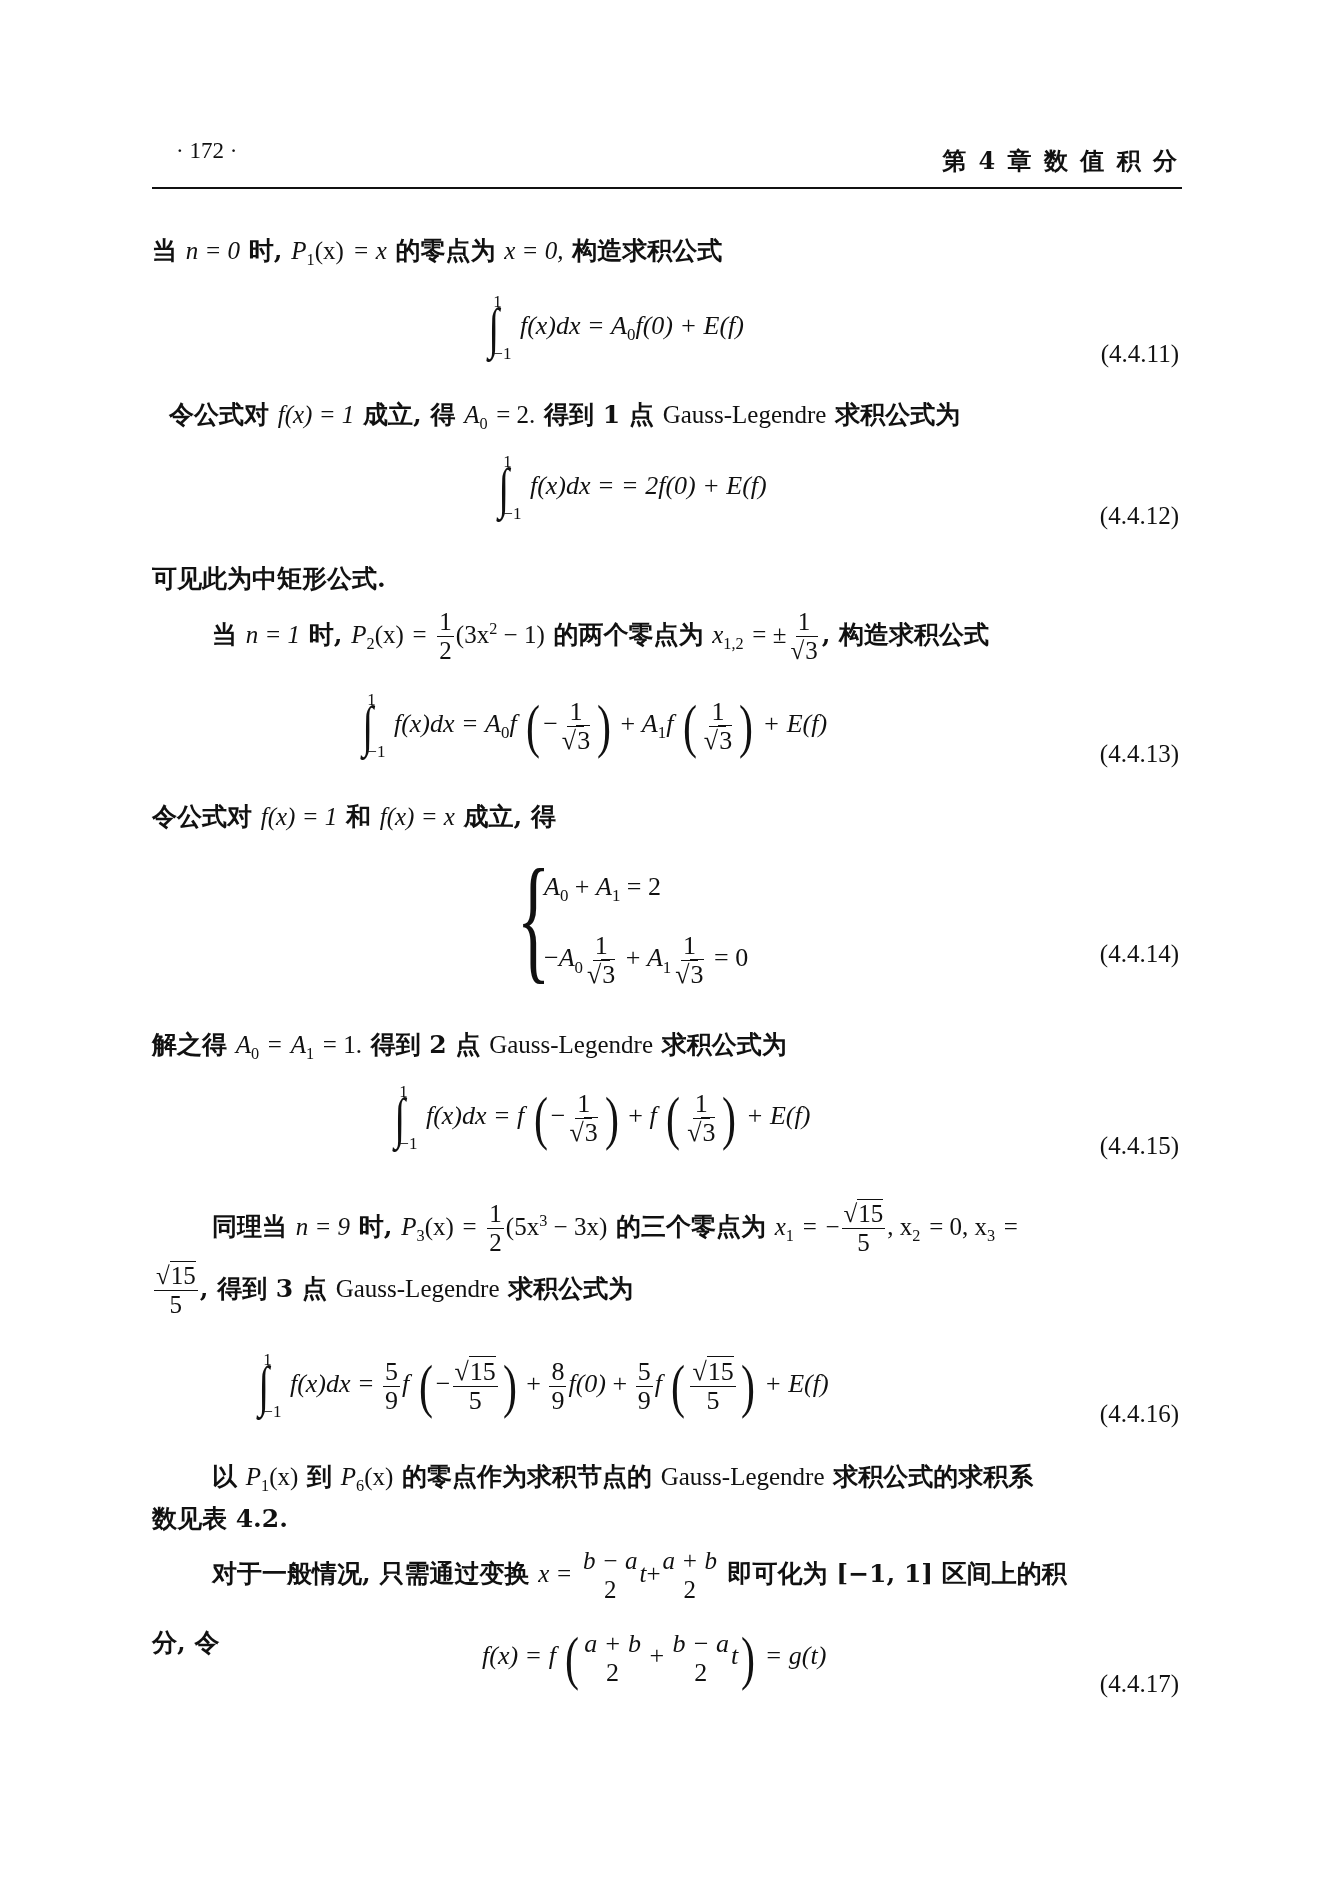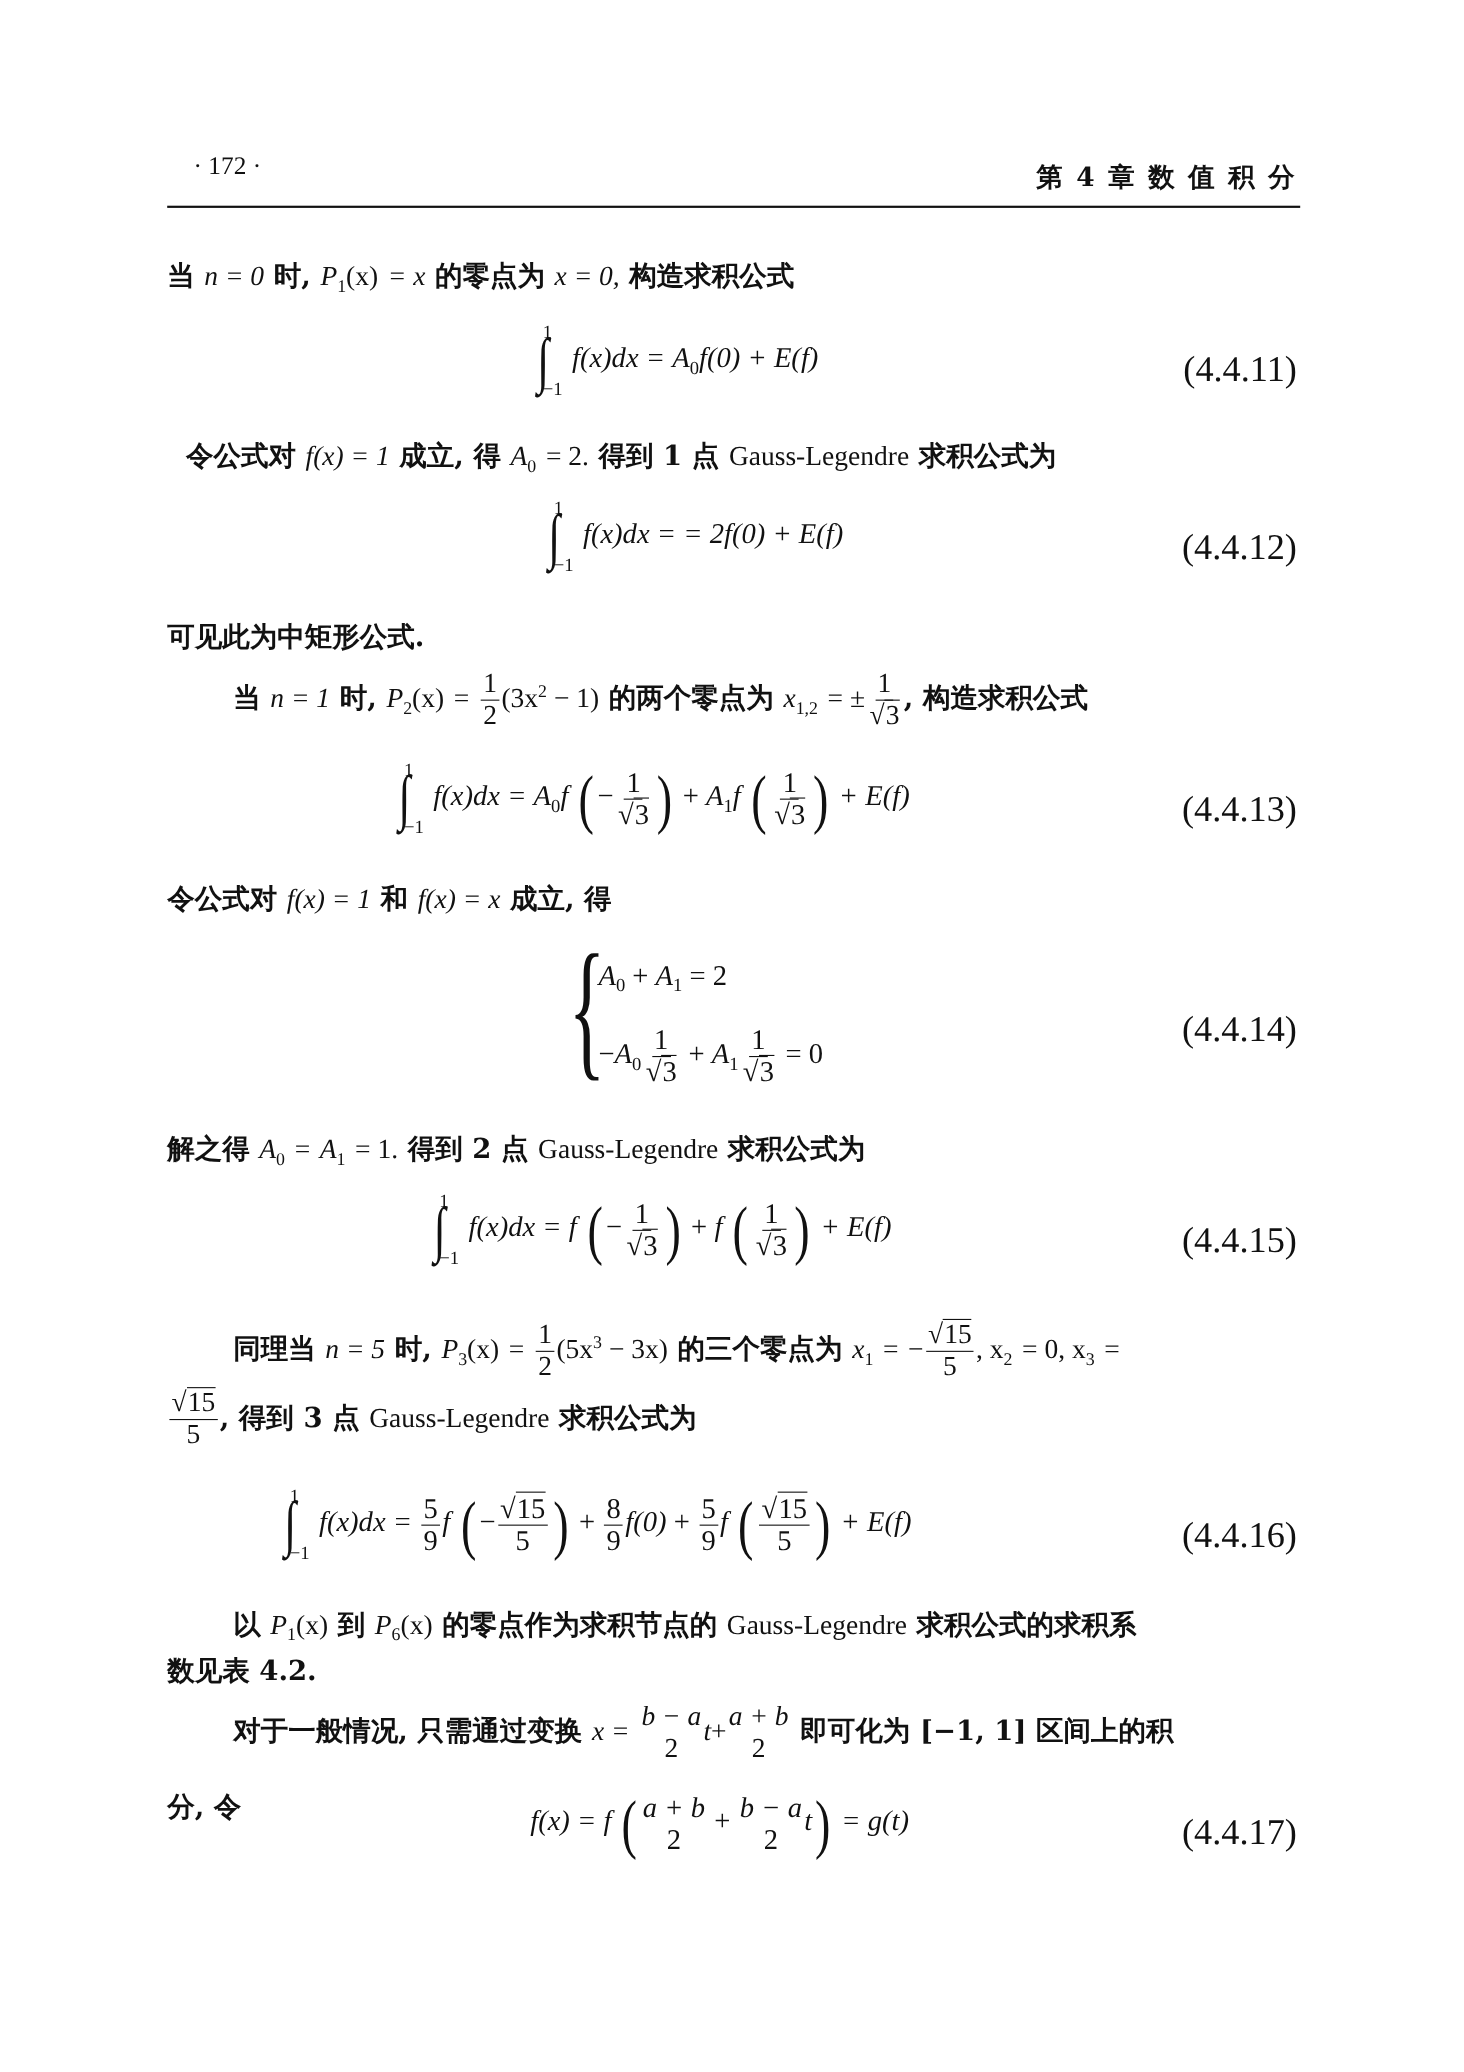--- a/index.html
+++ b/index.html
@@ -4,21 +4,21 @@
 <style>
   html, body { margin:0; padding:0; background:#ffffff; }
   body { width:1331px; height:1884px; position:relative; overflow:hidden;
          font-family:"DejaVu Serif", "Liberation Serif", serif; color:#111; }
   .abs { position:absolute; white-space:nowrap; }
   .txt { font-size:25px; line-height:30px; font-weight:bold; }
   .math { font-family:"Liberation Serif","DejaVu Serif",serif; font-weight:normal; }
   i { font-style:italic; }
   sub, sup { font-size:65%; line-height:0; }
   .hdr-rule { position:absolute; left:152px; top:187px; width:1030px; height:2px; background:#111; }
-  .eqno { font-family:"Liberation Serif","DejaVu Serif",serif; font-size:33px; }
+  .eqno { font-family:"Liberation Serif","DejaVu Serif",serif; font-size:25px;margin-top:22px; }
   .frac { display:inline-flex; flex-direction:column; align-items:center; vertical-align:middle; margin:0 2px; }
   .frac > span { display:block; line-height:28px; padding:0 2px; }
   .frac > span.num { border-bottom:1.5px solid #111; }
   .int { font-size:56px; line-height:56px; vertical-align:middle; font-weight:normal; display:inline-block; transform:scaleX(0.7); }
   .limits { display:inline-flex; flex-direction:column; justify-content:space-between; height:72px; vertical-align:middle; font-size:17px; margin-left:-8px; margin-right:2px; }
   .paren { font-size:60px; font-weight:100; vertical-align:middle; line-height:60px; transform:scaleX(0.7); display:inline-block; }
   .brace { font-size:140px; line-height:140px; font-weight:100; transform:scaleX(0.5); display:inline-block; }
   .sqrt { border-top:1.5px solid #111; padding-left:1px; }
 </style>
 </head>
@@ -168,21 +168,21 @@
   <span class="paren">(</span><span class="frac">
       <span class="num">1</span>
       <span><span>√</span><span class="sqrt">3</span></span>
     </span><span class="paren">)</span>
   <i>+ E(f)</i>
 </div>
 <div class="abs eqno" style="right:152px; top:1110px;">(4.4.15)</div>
 
 <div class="abs txt" style="left:212px; top:1200px;">
   <span>同理当</span>
-  <i class="math">n = 5</i>
+  <i class="math">n = 9</i>
   <span>时,</span>
   <i class="math">P</i><sub class="math">3</sub><span class="math">(x)</span>
   <span class="math">=</span>
   <span class="frac math">
       <span class="num">1</span>
       <span>2</span>
     </span><span class="math">(5x</span><sup class="math">3</sup><span class="math"> − 3x)</span>
   <span>的三个零点为</span>
   <i class="math">x</i><sub class="math">1</sub>
   <span class="math">=</span>

